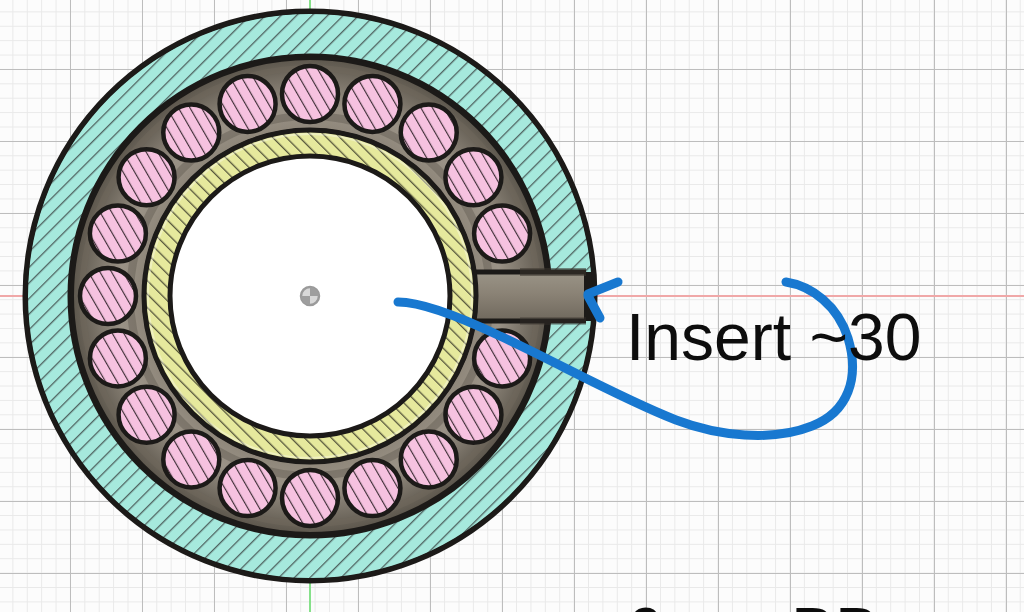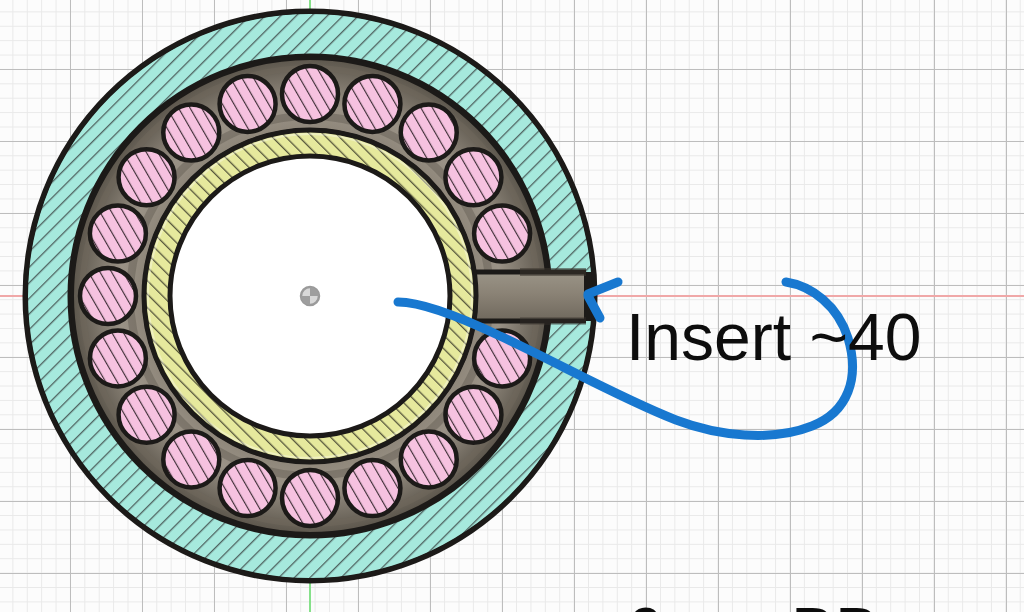--- a/index.html
+++ b/index.html
@@ -175,17 +175,17 @@
                C 860 378, 848 412, 812 426
                C 772 442, 718 436, 676 420
                C 620 398, 560 364, 500 336
                C 458 316, 420 302, 398 302"></path>
       <path d="M 618 282 L 588 294"></path>
       <path d="M 600 318 L 588 296"></path>
     </g>
   </svg>
 
   <div id="annotation" style="left: 626px; top: 92px; font-size: 66px; color: rgb(13, 13, 13);">
-    <div>Insert ~40</div>
+    <div>Insert ~30</div>
     <div>6mm BBs</div>
   </div>
 
 </div>
 
 </body></html>

